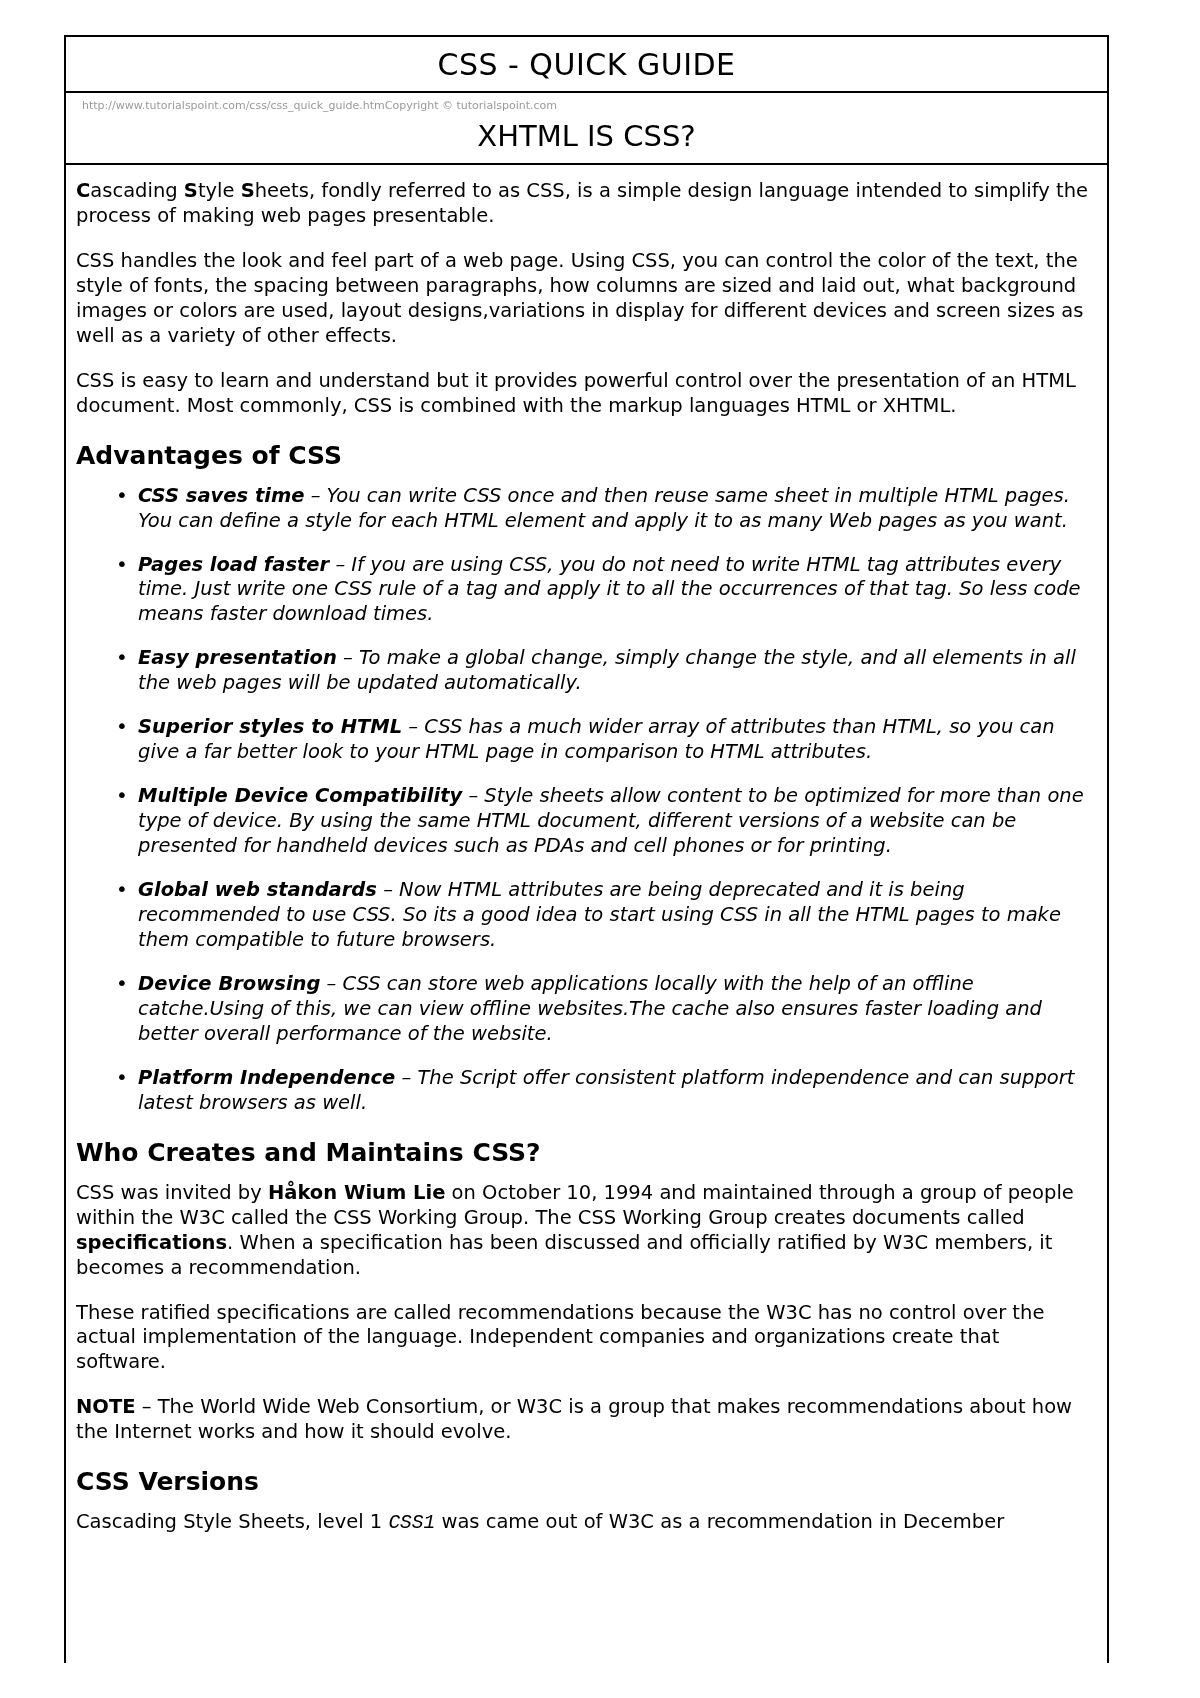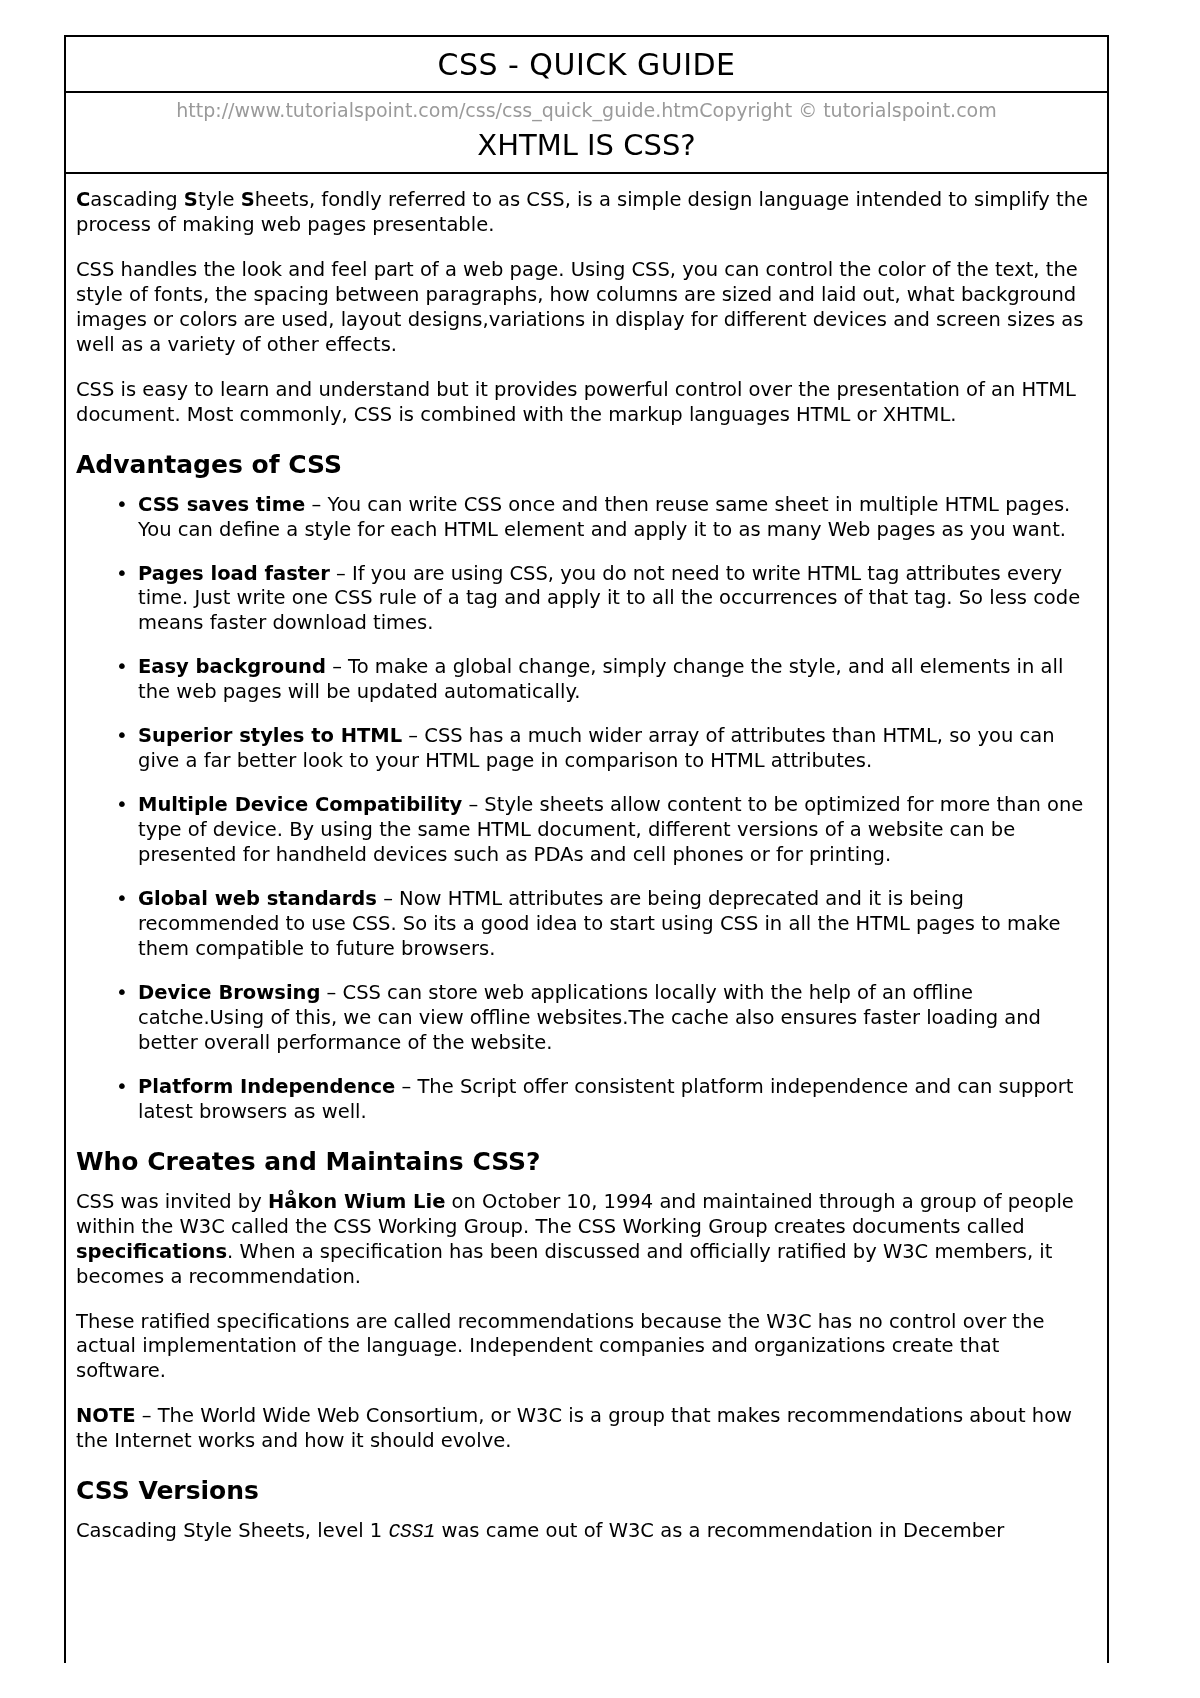--- a/index.html
+++ b/index.html
@@ -33,25 +33,25 @@
   .title-bar {
     text-align: center;
     font-size: 30px;
     letter-spacing: 0.5px;
     padding: 10px 0 9px 0;
     border-bottom: 2px solid #000000;
     font-family: "DejaVu Sans", sans-serif;
   }
   .meta-bar {
     display: flex;
-    justify-content: center;
+    justify-content: flex-start;
     align-items: center;
-    font-size: 19px;
+    font-size: 11px;
     color: #9a9a9a;
-    padding: 6px 8px 4px 8px;
+    padding: 6px 8px 4px 16px;
   }
   .meta-bar .url {
     text-align: left;
   }
   .meta-bar .copy {
     text-align: right;
   }
   .section-title {
     text-align: center;
     font-size: 29px;
@@ -69,20 +69,21 @@
   }
   h2.heading {
     font-size: 25px;
     font-weight: bold;
     margin: 22px 0 14px 0;
   }
   ul.bullets {
     margin: 4px 0 14px 0;
     padding-left: 40px;
     list-style: none;
+    font-style: italic;
   }
   ul.bullets > li {
     position: relative;
     font-size: 19.5px;
     line-height: 1.28;
     margin: 0 0 19px 0;
     padding-left: 22px;
   }
   ul.bullets > li:before {
     content: "\2022";
@@ -116,21 +117,21 @@
 
       <p class="para">CSS handles the look and feel part of a web page. Using CSS, you can control the color of the text, the style of fonts, the spacing between paragraphs, how columns are sized and laid out, what background images or colors are used, layout designs,variations in display for different devices and screen sizes as well as a variety of other effects.</p>
 
       <p class="para">CSS is easy to learn and understand but it provides powerful control over the presentation of an HTML document. Most commonly, CSS is combined with the markup languages HTML or XHTML.</p>
 
       <h2 class="heading">Advantages of CSS</h2>
 
       <ul class="bullets">
         <li><span class="b">CSS saves time</span><span> – You can write CSS once and then reuse same sheet in multiple HTML pages. You can define a style for each HTML element and apply it to as many Web pages as you want.</span></li>
         <li><span class="b">Pages load faster</span><span> – If you are using CSS, you do not need to write HTML tag attributes every time. Just write one CSS rule of a tag and apply it to all the occurrences of that tag. So less code means faster download times.</span></li>
-        <li><span class="b">Easy background</span><span> – To make a global change, simply change the style, and all elements in all the web pages will be updated automatically.</span></li>
+        <li><span class="b">Easy presentation</span><span> – To make a global change, simply change the style, and all elements in all the web pages will be updated automatically.</span></li>
         <li><span class="b">Superior styles to HTML</span><span> – CSS has a much wider array of attributes than HTML, so you can give a far better look to your HTML page in comparison to HTML attributes.</span></li>
         <li><span class="b">Multiple Device Compatibility</span><span> – Style sheets allow content to be optimized for more than one type of device. By using the same HTML document, different versions of a website can be presented for handheld devices such as PDAs and cell phones or for printing.</span></li>
         <li><span class="b">Global web standards</span><span> – Now HTML attributes are being deprecated and it is being recommended to use CSS. So its a good idea to start using CSS in all the HTML pages to make them compatible to future browsers.</span></li>
         <li><span class="b">Device Browsing</span><span> – CSS can store web applications locally with the help of an offline catche.Using of this, we can view offline websites.The cache also ensures faster loading and better overall performance of the website.</span></li>
         <li><span class="b">Platform Independence</span><span> – The Script offer consistent platform independence and can support latest browsers as well.</span></li>
       </ul>
 
       <h2 class="heading">Who Creates and Maintains CSS?</h2>
 
       <p class="para"><span>CSS was invited by </span><span class="b">Håkon Wium Lie</span><span> on October 10, 1994 and maintained through a group of people within the W3C called the CSS Working Group. The CSS Working Group creates documents called </span><span class="b">specifications</span><span>. When a specification has been discussed and officially ratified by W3C members, it becomes a recommendation.</span></p>

